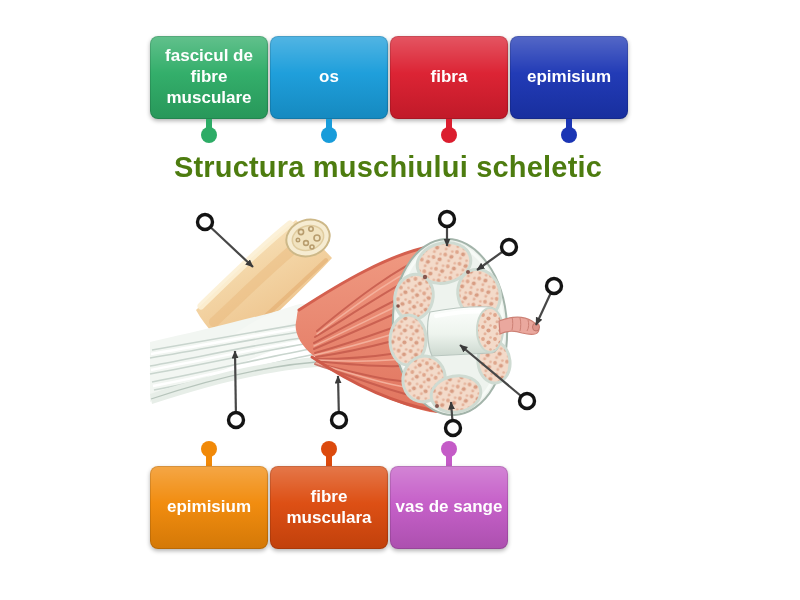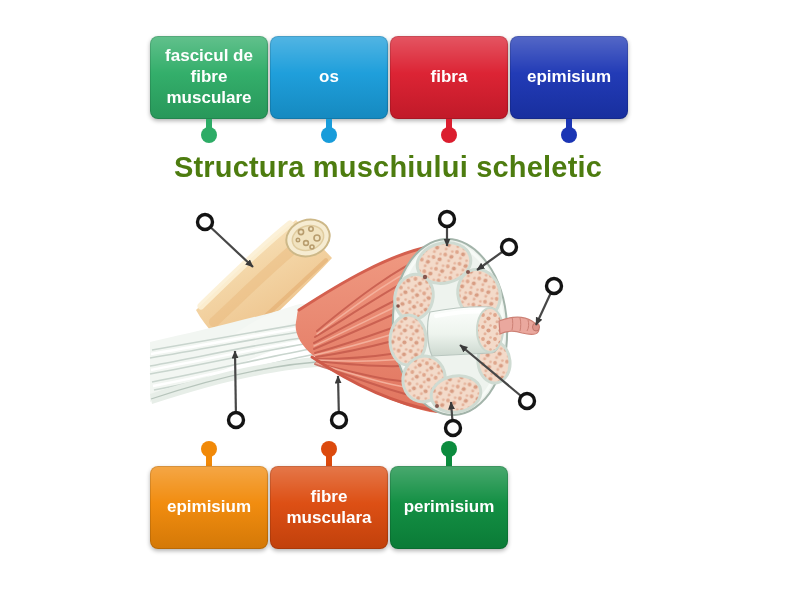--- a/index.html
+++ b/index.html
@@ -243,23 +243,23 @@
   </div>
       <div class="label" style="--c: #dc4a0d;">
     <div class="box">
       <span class="txt">fibre musculara</span>
     </div>
     <div class="pin">
       <div class="stem"></div>
       <div class="dot"></div>
     </div>
   </div>
-      <div class="label" style="--c: #0c8c3e;">
-    <div class="box">
-      <span class="txt">perimisium</span>
+      <div class="label" style="--c: #c45bc7;">
+    <div class="box">
+      <span class="txt">vas de sange</span>
     </div>
     <div class="pin">
       <div class="stem"></div>
       <div class="dot"></div>
     </div>
   </div>
     </div>
 </div>
 
 </body></html>

